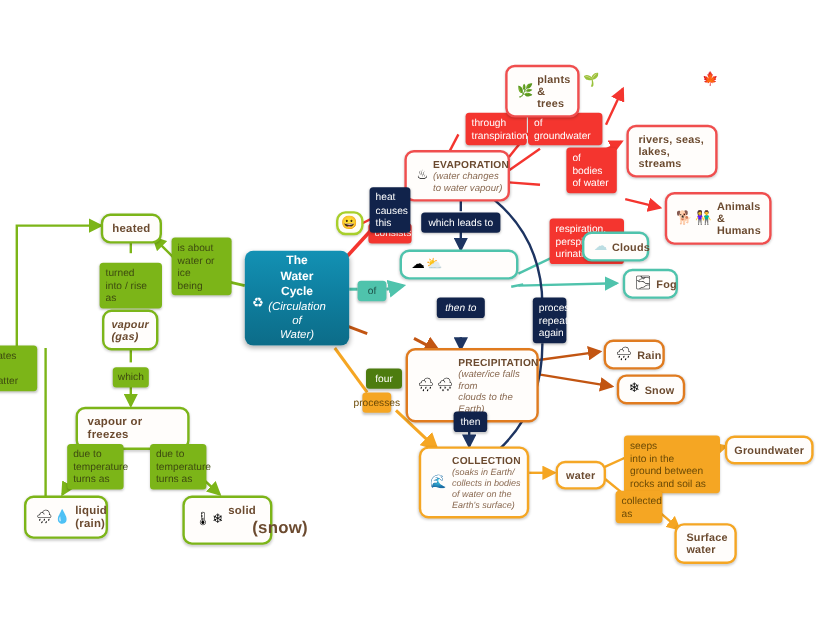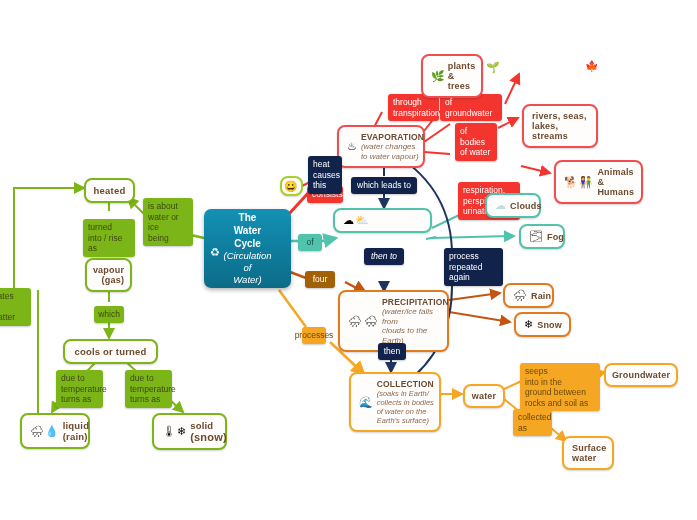--- a/index.html
+++ b/index.html
@@ -37,21 +37,21 @@
   
   .c-red   {border:2px solid #f04e4e;}
   .c-green {border:2px solid #7cb518;}
   .c-teal  {border:2px solid #4fc3ac;}
   .c-orange{border:2px solid #e07b1f;}
   .c-amber {border:2px solid #f5a623;}
 
   .r-red   {background:#f4352f;}
   .r-green {background:#7cb518;color:#3d4a10;}
   .r-navy  {background:#11234b;}
-  .r-orange{background:#a16207;}
+  .r-orange{background:#4d7c0f;margin-top:36px;}
   .r-amber {background:#f5a623;color:#6b4a06;}
 
   .brown{color:#6b4a2f;}
   .ital{font-style:italic;color:#8a6a52;}
 
   
   #central{
     left:204px;top:209px;width:87px;height:79px;
     background:linear-gradient(180deg,#1391b4 0%,#0e7c9c 55%,#0c6c88 100%);
     border-radius:7px;
@@ -201,21 +201,21 @@
   <div class="node rel r-red" style="left:388px;top:94px;width:51px;display:block;">
     <div>through</div>
     <div>transpiration</div>
   </div>
 
   <div class="node rel r-red" style="left:440px;top:94px;width:62px;display:block;">
     <div>of</div>
     <div>groundwater</div>
   </div>
 
-  <div class="node rel r-red" style="left:455px;top:123px;width:42px;display:block;">
+  <div class="node rel r-red" style="left:472px;top:123px;width:42px;display:block;">
     <div>of bodies</div>
     <div>of water</div>
   </div>
 
   <div class="node rel r-red" style="left:458px;top:144px;width:62px;display:block;margin-top:38px;">
     <div>respiration,</div>
     <div>perspiration,</div>
     <div>urination from</div>
   </div>
 
@@ -252,21 +252,21 @@
   </div>
 
   <div class="node rel" style="left:298px;top:234px;width:24px;background:#4fc3ac;color:#1d4f46;justify-content:center;">
     <span>of</span>
   </div>
 
   <div class="node rel r-navy" style="left:364px;top:248px;width:40px;justify-content:center;font-style:italic;">
     <span>then to</span>
   </div>
 
-  <div class="node rel r-navy" style="left:444px;top:248px;width:59px;display:block;">
+  <div class="node rel r-navy" style="left:444px;top:248px;width:28px;display:block;">
     <div>process</div>
     <div>repeated</div>
     <div>again</div>
   </div>
 
   <div class="node card c-teal" style="left:485px;top:193px;width:56px;">
     <span class="emoji" style="margin-right:4px;color:#bcdde2;">☁</span>
     <span class="ttl brown" style="font-size:9px;">Clouds</span>
   </div>
 
@@ -354,32 +354,32 @@
     <div>into / rise as</div>
   </div>
 
   <div class="node rel r-green" style="left:143px;top:198px;width:50px;display:block;">
     <div>is about</div>
     <div>water or ice</div>
     <div>being</div>
   </div>
 
   <div class="node card c-green" style="left:85px;top:258px;width:47px;justify-content:center;">
-    <div style="text-align:right;">
+    <div style="text-align:left;font-style:italic;">
       <div class="ttl brown" style="font-size:9px;">vapour</div>
       <div class="ttl brown" style="font-size:9px;">(gas)</div>
     </div>
   </div>
 
   <div class="node rel r-green" style="left:94px;top:306px;width:30px;justify-content:center;">
     <span>which</span>
   </div>
 
   <div class="node card c-green" style="left:63px;top:339px;width:95px;justify-content:center;">
-    <span class="ttl brown" style="font-size:9.5px;">cools or turned</span>
+    <span class="ttl brown" style="font-size:9.5px;">vapour or freezes</span>
   </div>
 
   <div class="node rel r-green" style="left:56px;top:370px;width:47px;display:block;">
     <div>due to</div>
     <div>temperature</div>
     <div>turns as</div>
   </div>
 
   <div class="node rel r-green" style="left:125px;top:370px;width:47px;display:block;">
     <div>due to</div>
@@ -394,21 +394,21 @@
       <div class="ttl brown" style="font-size:9.5px;">liquid</div>
       <div class="ttl brown" style="font-size:9.5px;">(rain)</div>
     </div>
   </div>
 
   <div class="node card c-green" style="left:152px;top:413px;width:75px;">
     <span class="emoji" style="margin-right:1px;">🌡</span>
     <span class="emoji" style="margin-right:4px;">❄</span>
     <div>
       <div class="ttl brown" style="font-size:9.5px;">solid</div>
-      <div class="ttl brown" style="font-size:11px;">(snow)</div>
+      <div class="ttl brown" style="font-size:14px;margin-left:20px;">(snow)</div>
     </div>
   </div>
 
   <div class="node rel r-green" style="left:-14px;top:288px;width:45px;display:block;">
     <div>states</div>
     <div>of</div>
     <div>matter</div>
   </div>
 
 </div>

